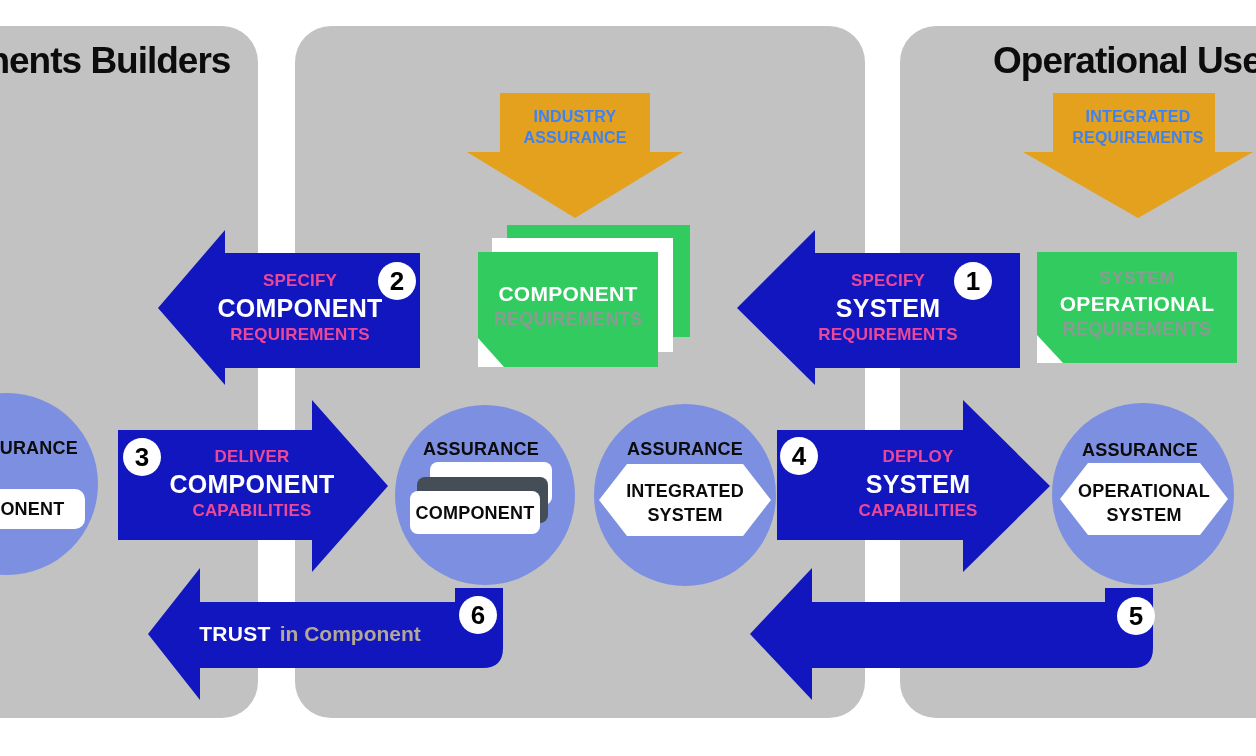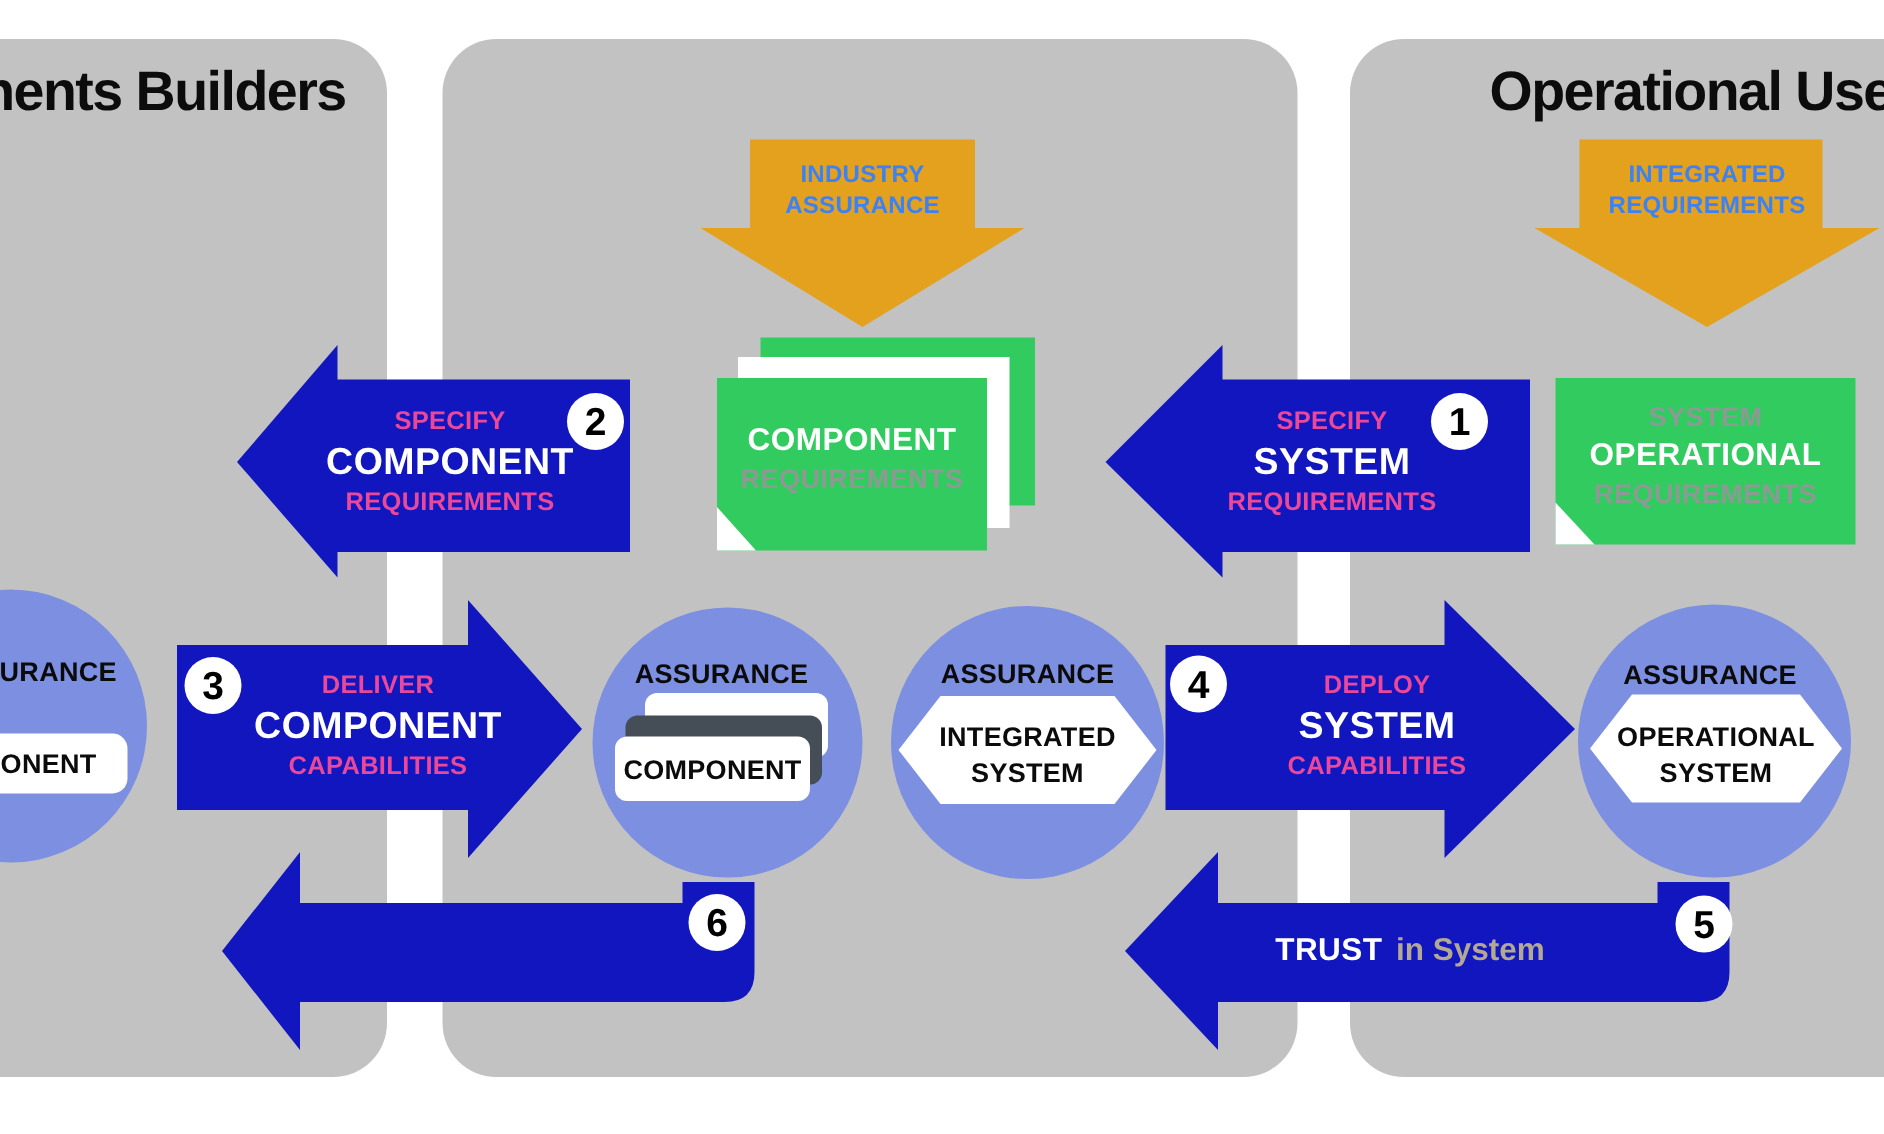--- a/index.html
+++ b/index.html
@@ -114,22 +114,22 @@
     <div class="fl-small">DELIVER</div>
     <div class="fl-big">COMPONENT</div>
     <div class="fl-small">CAPABILITIES</div>
   </div>
   <div class="txt flow-label ctr" style="left:918px;top:444px;">
     <div class="fl-small">DEPLOY</div>
     <div class="fl-big">SYSTEM</div>
     <div class="fl-small">CAPABILITIES</div>
   </div>
 
-  <div class="txt trust-label ctr" style="left:940px;top:622px;">
-    <span class="t-strong">TRUST</span><span class="t-rest">in System</span>
+  <div class="txt trust-label ctr" style="left:310px;top:622px;">
+    <span class="t-strong">TRUST</span><span class="t-rest">in Component</span>
   </div>
 
   <div class="txt assure-header ctr" style="left:20px;top:438px;">ASSURANCE</div>
   <div class="txt node-label ctr" style="left:5px;top:497px;">COMPONENT</div>
 
   <div class="txt assure-header ctr" style="left:481px;top:439px;">ASSURANCE</div>
   <div class="txt node-label ctr" style="left:475px;top:501px;">COMPONENT</div>
 
   <div class="txt assure-header ctr" style="left:685px;top:439px;">ASSURANCE</div>
   <div class="txt node-label ctr" style="left:685px;top:479px;">

